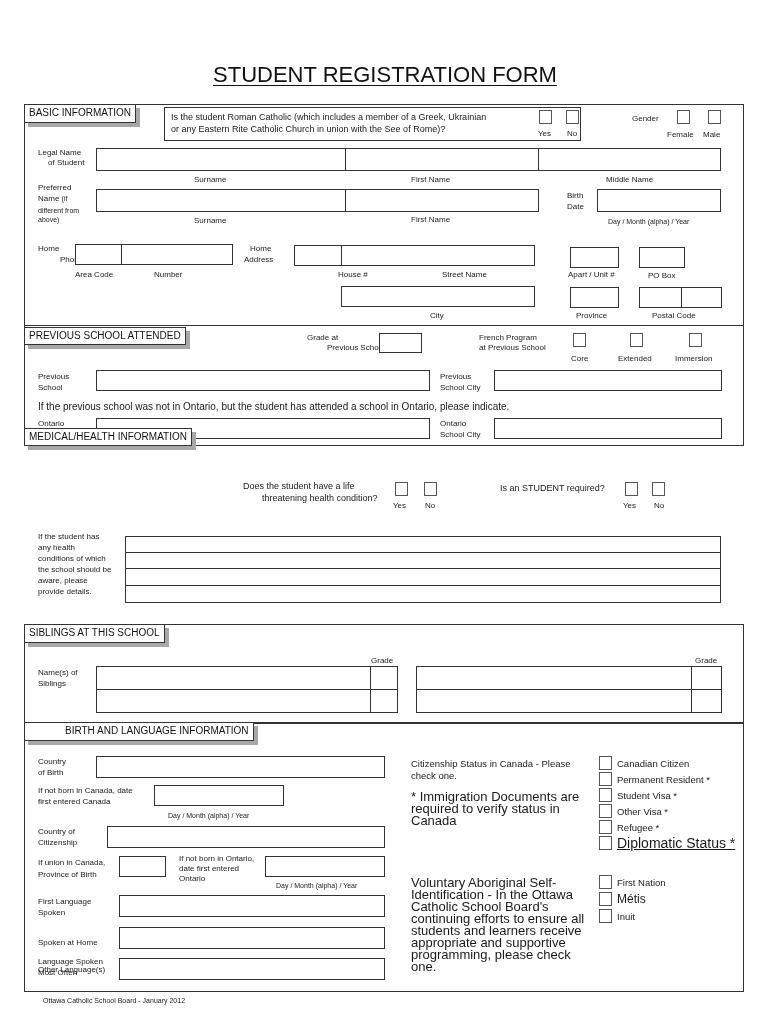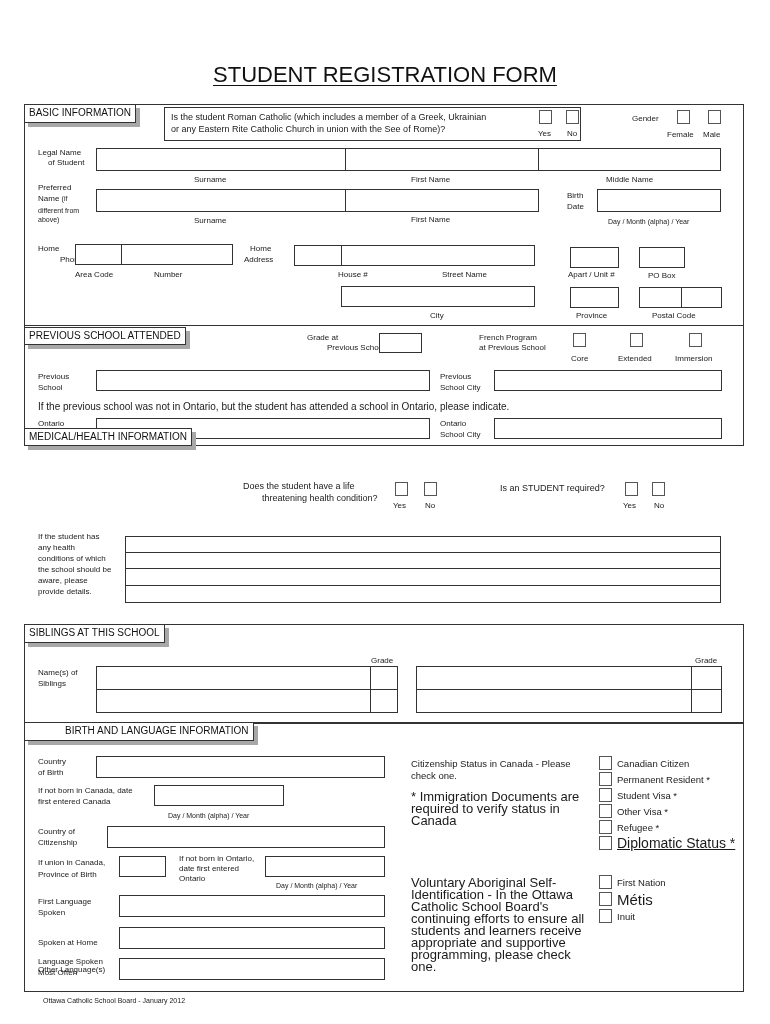--- a/index.html
+++ b/index.html
@@ -223,17 +223,17 @@
 <div class="t" style="left:617px;top:806px;font-size:9.5px;">Other Visa *</div>
 <div class="cb" style="left:599px;top:820px;"></div>
 <div class="t" style="left:617px;top:822px;font-size:9.5px;">Refugee *</div>
 <div class="cb" style="left:599px;top:836px;"></div>
 <div class="t" style="left:617px;top:838px;font-size:14px;text-decoration:underline;">Diplomatic Status *</div>
 
 <div class="t wrap" style="left:411px;top:877px;width:182px;font-size:13px;line-height:12px;">Voluntary Aboriginal Self-Identification - In the Ottawa Catholic School Board's continuing efforts to ensure all students and learners receive appropriate and supportive programming, please check one.</div>
 <div class="cb" style="left:599px;top:875px;"></div>
 <div class="t" style="left:617px;top:877px;font-size:9.5px;">First Nation</div>
 <div class="cb" style="left:599px;top:892px;"></div>
-<div class="t" style="left:617px;top:894px;font-size:15px;">Métis</div>
+<div class="t" style="left:617px;top:894px;font-size:12px;">Métis</div>
 <div class="cb" style="left:599px;top:909px;"></div>
 <div class="t" style="left:617px;top:911px;font-size:9.5px;">Inuit</div>
 
 <div class="t s7" style="left:43px;top:996px;">Ottawa Catholic School Board - January 2012</div>
 
 </body></html>

